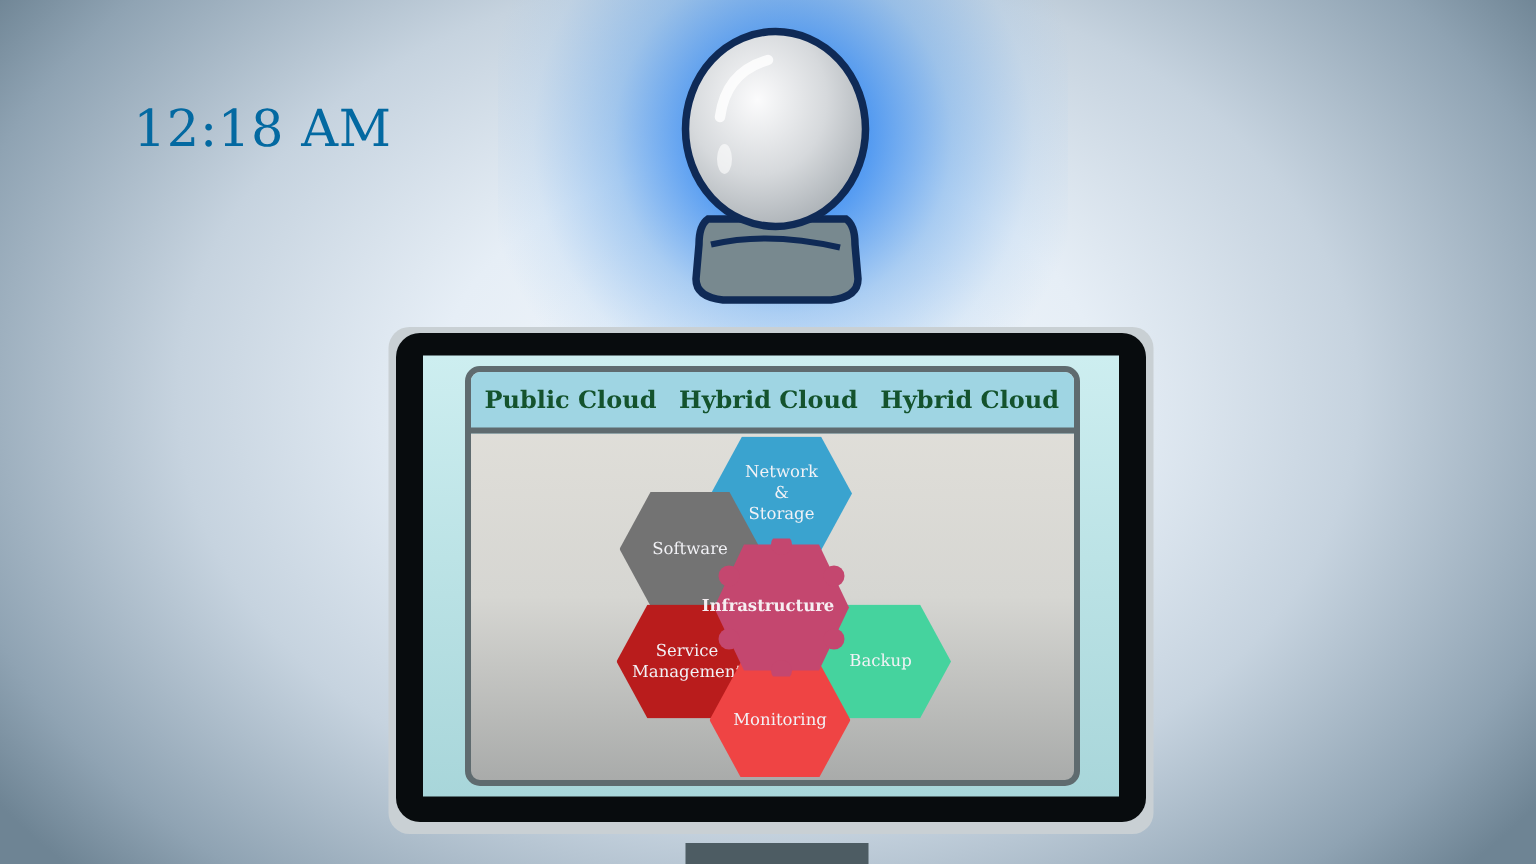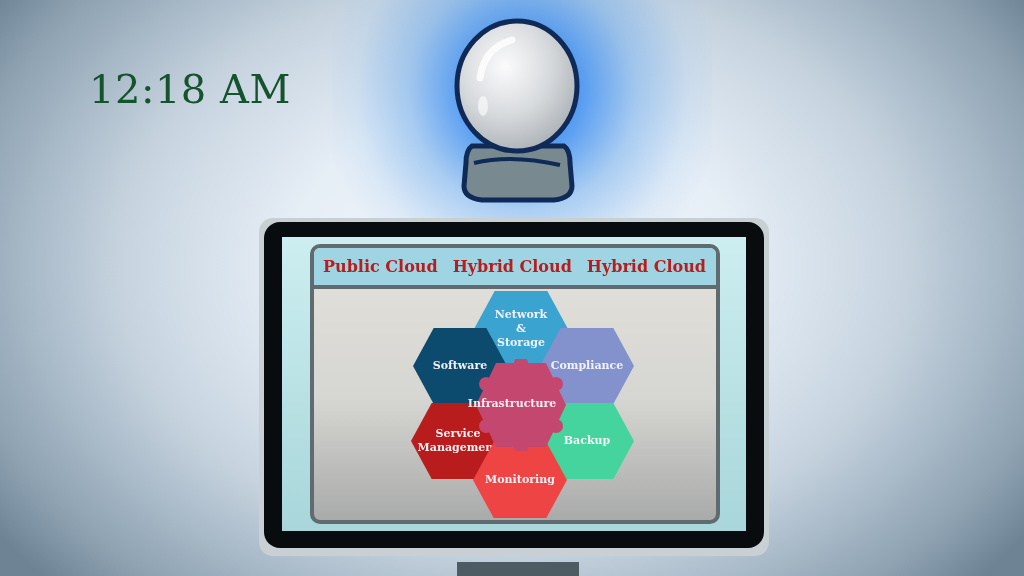--- a/index.html
+++ b/index.html
@@ -8,21 +8,21 @@
     font-family: "DejaVu Serif", serif;
     background: radial-gradient(ellipse 62% 80% at 50% 46%, #f4f8fc 0%, #e6eef6 35%, #c6d3df 62%, #8fa3b3 88%, #6e8494 100%);
   }
   .glow {
     position:absolute; left:332px; top:-40px; width:380px; height:330px;
     background: radial-gradient(ellipse at 50% 40%, rgba(20,110,240,0.95) 0%, rgba(40,130,240,0.75) 22%, rgba(90,160,235,0.45) 42%, rgba(150,195,240,0.18) 62%, rgba(200,225,250,0) 75%);
     pointer-events:none;
   }
   .clock {
     position:absolute; left:89px; top:66px;
-    font-family:"DejaVu Serif", serif; font-size:40px; color:#14532d; letter-spacing:0.5px;
+    font-family:"DejaVu Serif", serif; font-size:34px; color:#0369a1; letter-spacing:0.5px;
   }
   .orb { position:absolute; left:452px; top:18px; width:130px; height:190px; }
   .monitor {
     position:absolute; left:259px; top:218px; width:510px; height:338px;
     background:#c9d0d4; border-radius:14px;
   }
   .bezel {
     position:absolute; left:264px; top:222px; width:500px; height:326px;
     background:#080c0e; border-radius:16px;
   }
@@ -38,28 +38,28 @@
     border:4px solid #5f6b6f; border-radius:10px; overflow:hidden;
     background: linear-gradient(#e3e1db 0%, #d6d6d2 55%, #a9abaa 100%);
     box-sizing:border-box;
   }
   .tabs {
     height:37px; background:#9fd5e3; border-bottom:4px solid #5f6b6f;
     display:flex; align-items:center; justify-content:space-between; padding:0 10px 0 9px;
     box-sizing:content-box;
   }
   .tab {
-    font-family:"DejaVu Serif", serif; font-weight:bold; font-size:16px; color:#b91c1c; cursor:pointer;
+    font-family:"DejaVu Serif", serif; font-weight:bold; font-size:16px; color:#14532d; cursor:pointer;
   }
   .hexwrap { position:absolute; left:0; top:0; width:1024px; height:576px; pointer-events:none; }
   .hex {
     position:absolute; width:94px; height:76px;
     clip-path: polygon(22% 0, 78% 0, 100% 50%, 78% 100%, 22% 100%, 0 50%);
     display:flex; align-items:center; justify-content:center; text-align:center;
-    color:#f2f2f6; font-family:"DejaVu Serif", serif; font-weight:bold; font-size:11px; line-height:14px;
+    color:#f2f2f6; font-family:"DejaVu Serif", serif; font-weight:normal; font-size:11px; line-height:14px;
     pointer-events:auto; cursor:pointer;
   }
   .gear { position:absolute; left:474px; top:359px; width:94px; height:92px; pointer-events:auto; cursor:pointer; }
   .gear-label {
     position:absolute; left:465px; top:397px; width:94px; text-align:center;
     color:#f6eef2; font-family:"DejaVu Serif", serif; font-weight:bold; font-size:11px;
   }
 </style>
 </head>
 <body>
@@ -93,22 +93,21 @@
     <span class="tab">Public Cloud</span>
     <span class="tab">Hybrid Cloud</span>
     <span class="tab">Hybrid Cloud</span>
   </div>
 </div>
 
 <div class="hexwrap">
   <div class="hex" style="left:474px; top:291px; background:#3aa3cf; white-space:pre-line;">Network
 &amp;
 Storage</div>
-  <div class="hex" style="left:413px; top:328px; background:#0c4a6e;">Software</div>
-  <div class="hex" style="left:540px; top:328px; background:#8392cc;">Compliance</div>
+  <div class="hex" style="left:413px; top:328px; background:#737373;">Software</div>
   <div class="hex" style="left:411px; top:403px; background:#b91c1c; white-space:pre-line;">Service
 Management</div>
   <div class="hex" style="left:540px; top:403px; background:#45d39e;text-align:center;">Backup</div>
   <div class="hex" style="left:473px; top:442px; background:#ef4444;">Monitoring</div>
 
   <svg class="gear" viewBox="0 0 94 92">
     <polygon points="22,4 72,4 92,46 72,88 22,88 2,46" fill="#c4476f"></polygon>
     <circle cx="47" cy="4" r="7" fill="#c4476f"></circle>
     <circle cx="47" cy="88" r="7" fill="#c4476f"></circle>
     <circle cx="12" cy="25" r="7" fill="#c4476f"></circle>

